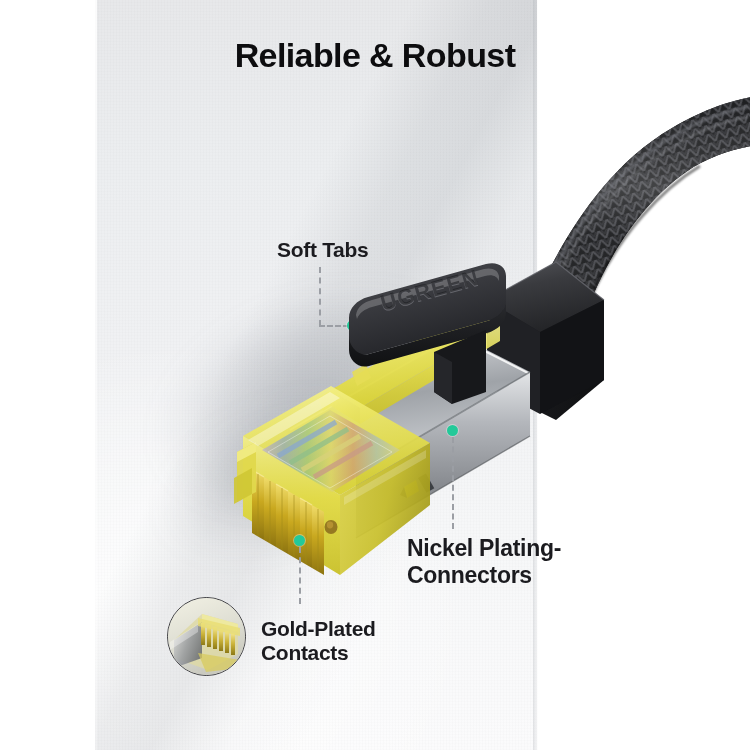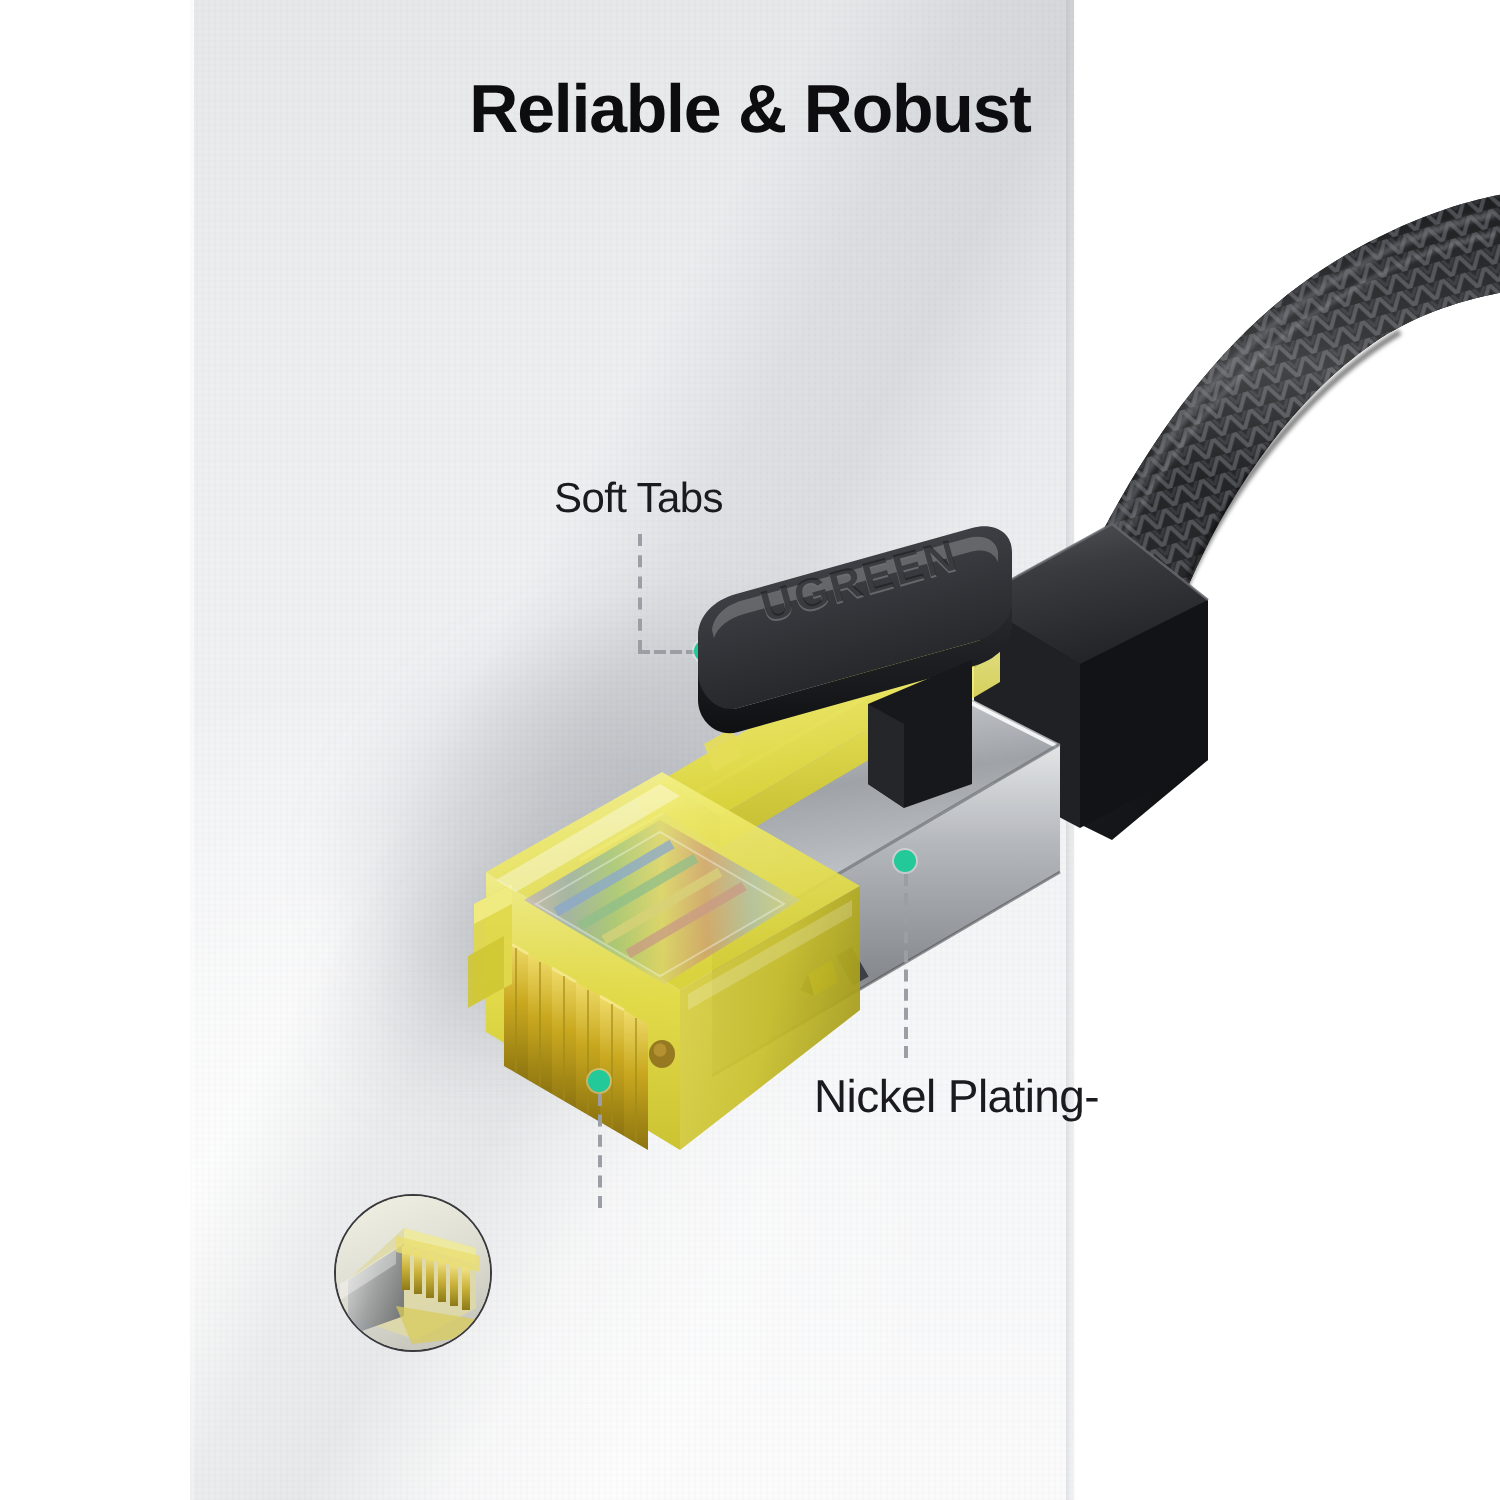--- a/index.html
+++ b/index.html
@@ -33,21 +33,21 @@
   .wall-shadow2{position:absolute;left:120px;top:405px;width:300px;height:190px;
     background:radial-gradient(56% 50% at 55% 40%, rgba(92,98,108,0.26) 0%, rgba(255,255,255,0) 72%);
     transform:rotate(-25deg);filter:blur(15px);}
 
   
   .title{position:absolute;left:0;top:36px;width:750px;text-align:center;
     font-size:34px;font-weight:700;letter-spacing:-0.6px;color:#0d0d0f;
     font-family:"Liberation Sans","DejaVu Sans",sans-serif;}
 
   
-  .label{position:absolute;color:#1b1b1f;font-weight:400;letter-spacing:-0.3px;
+  .label{position:absolute;color:#1b1b1f;font-weight:700;letter-spacing:-0.3px;
     font-family:"Liberation Sans","DejaVu Sans",sans-serif;line-height:1.16;}
   .lbl-soft{left:277px;top:238px;font-size:21px;}
   .lbl-nickel{left:407px;top:535px;font-size:23px;}
   .lbl-gold{left:261px;top:617px;font-size:21px;}
 
   
   .dot{position:absolute;width:11px;height:11px;border-radius:50%;
        background:#23c999;box-shadow:0 0 0 1px rgba(255,255,255,.35);}
   .dot-soft{left:347px;top:320px;}
   .dot-nickel{left:447px;top:425px;}
@@ -311,24 +311,29 @@
     <g>
       <path d="M434,352 L486,330 L486,392 L452,404 L434,392 Z" fill="#17181b"></path>
       <path d="M434,352 L452,362 L452,404 L434,392 Z" fill="#25262a"></path>
     </g>
   </svg>
 
   <div class="dot dot-nickel"></div>
   <div class="dash-v ld-nickel-v"></div>
   <div class="label lbl-nickel">
     <div>Nickel Plating-</div>
+    <div>Connectors</div>
   </div>
 
   <div class="dot dot-gold"></div>
   <div class="dash-v ld-gold-v"></div>
+  <div class="label lbl-gold">
+    <div>Gold-Plated</div>
+    <div>Contacts</div>
+  </div>
 
   <div class="inset">
     <svg width="77" height="77" viewBox="0 0 77 77">
       <defs>
         <linearGradient id="insBg" x1="0" y1="0" x2="0.4" y2="1">
           <stop offset="0%" stop-color="#f2f1e4"></stop>
           <stop offset="60%" stop-color="#ddddd2"></stop>
           <stop offset="100%" stop-color="#c9c9bf"></stop>
         </linearGradient>
         <linearGradient id="insGold" x1="0" y1="0" x2="0" y2="1">

